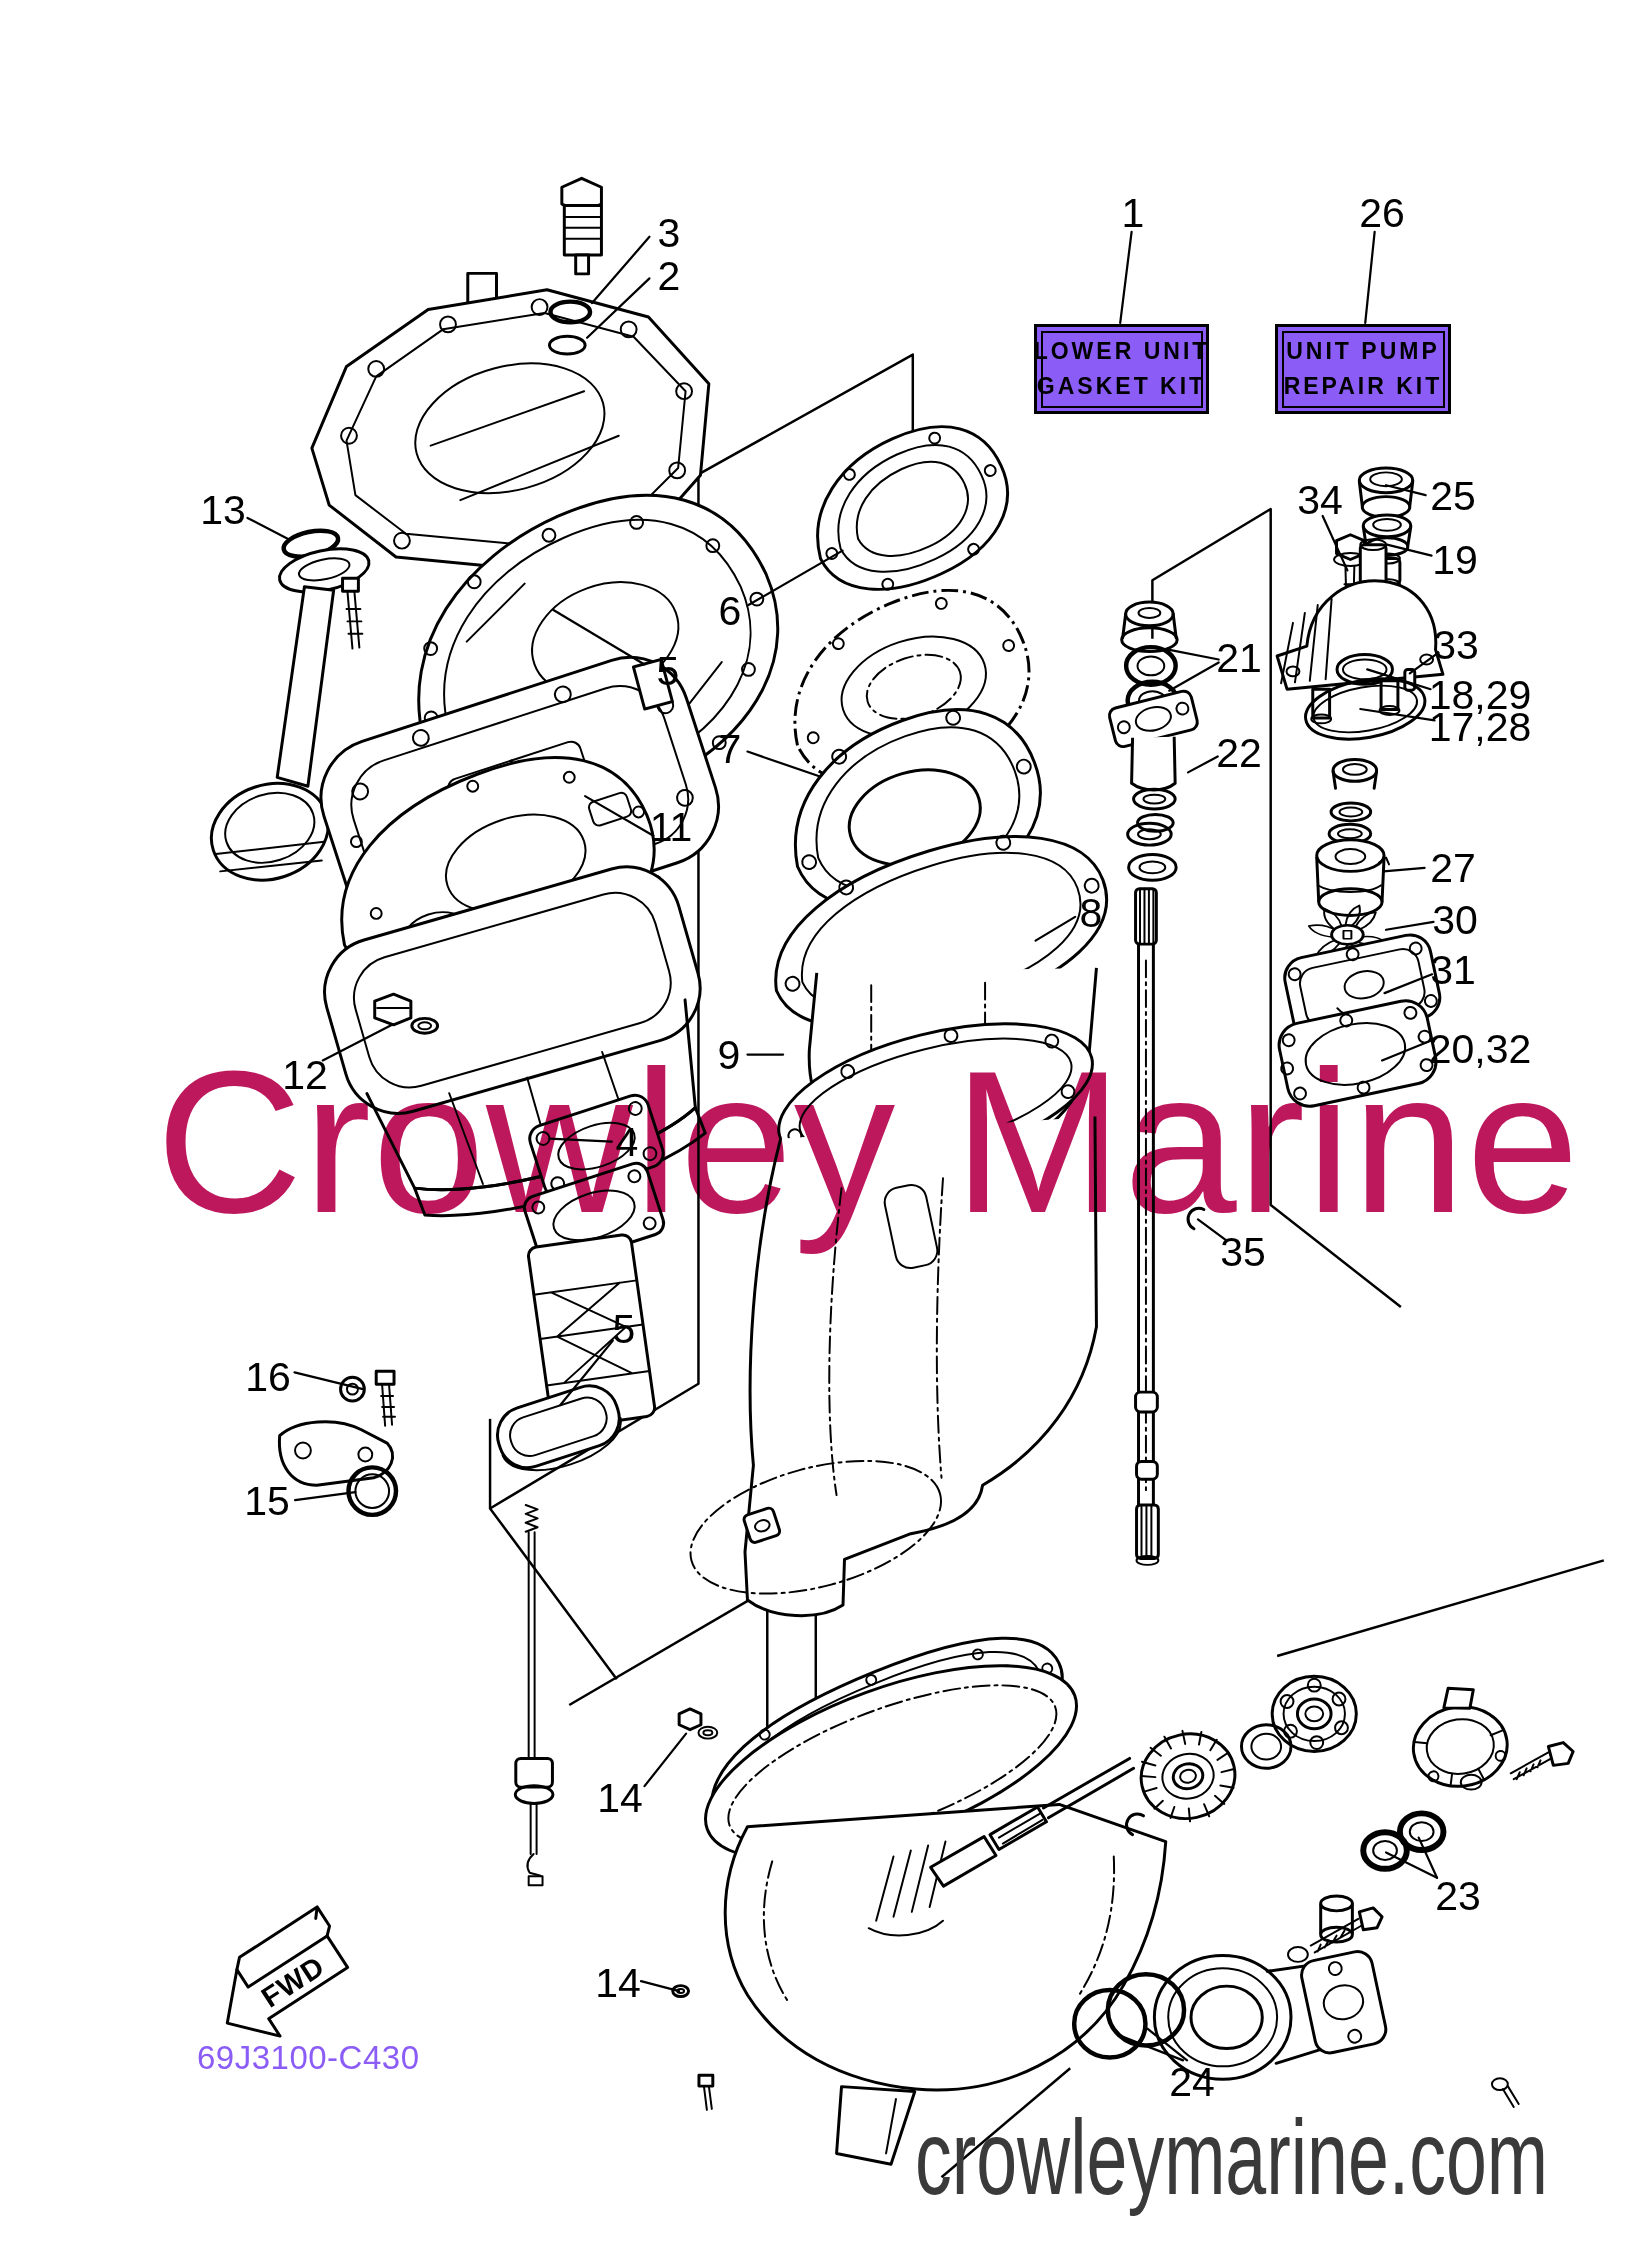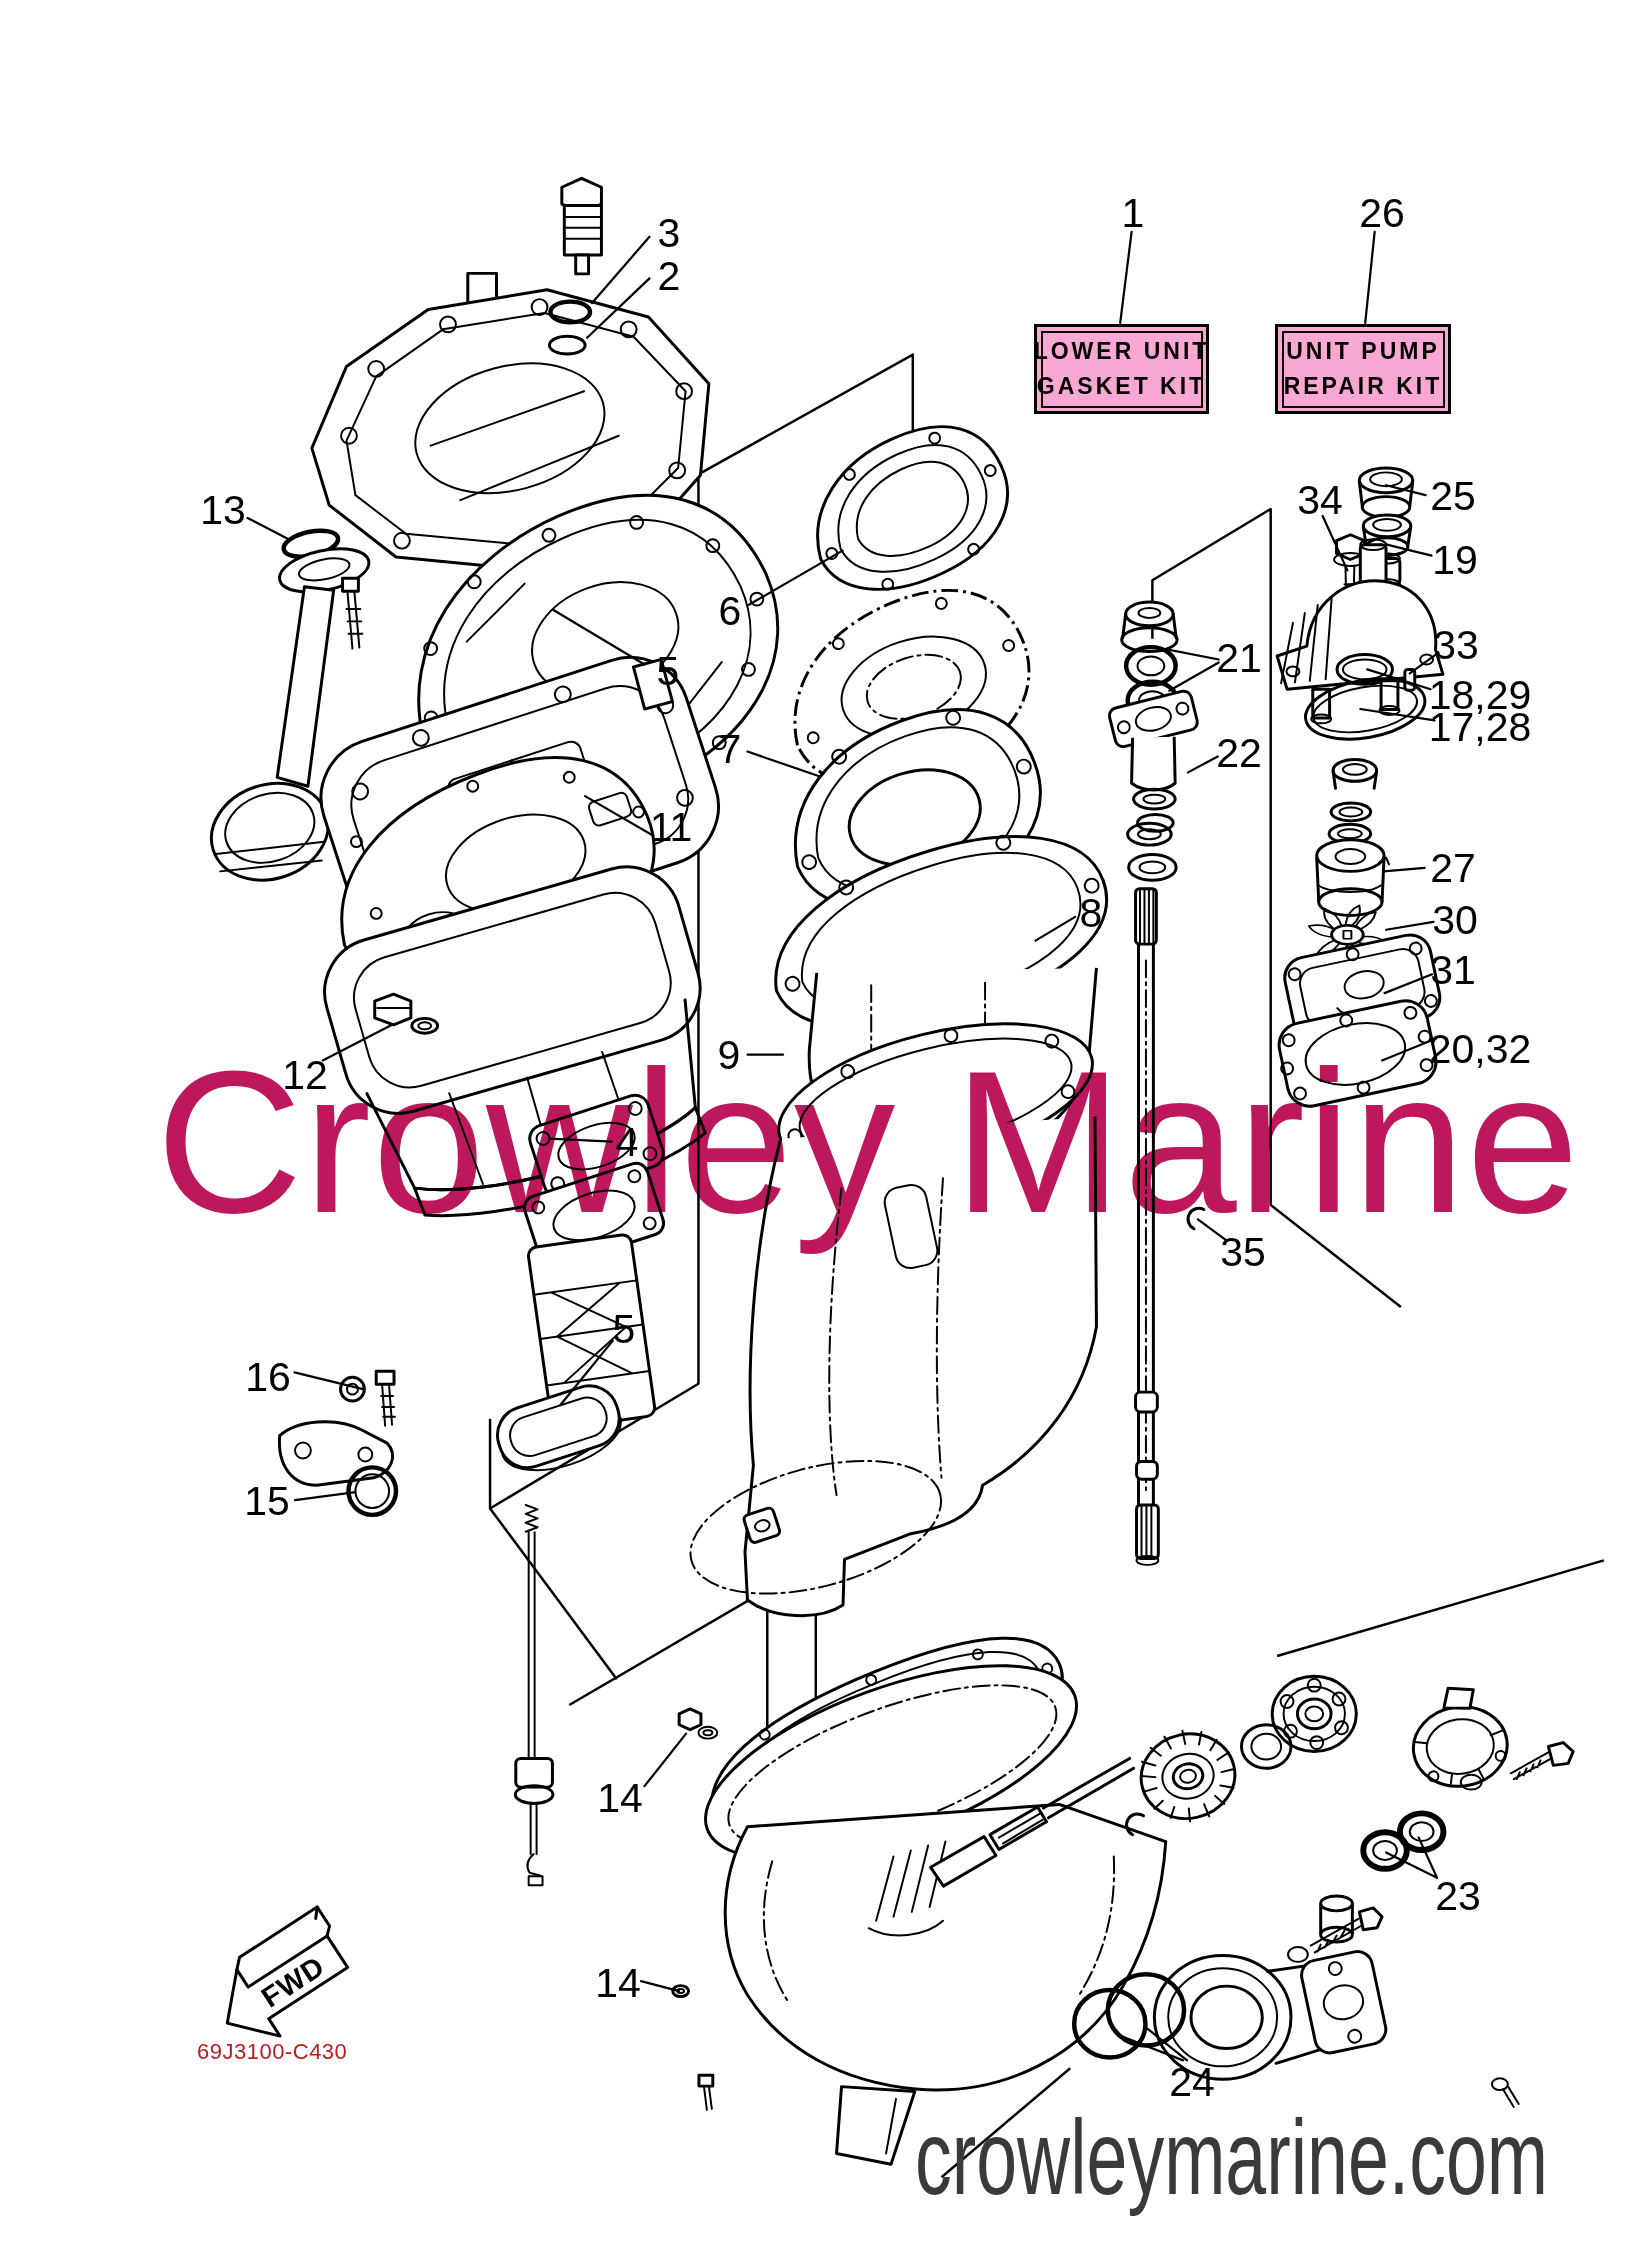--- a/index.html
+++ b/index.html
@@ -11,29 +11,29 @@
   .f{fill:#fff;stroke:#000;stroke-width:6;stroke-linejoin:round}
   .s4{stroke-width:4}
   .s9{stroke-width:9}
   .s12{stroke-width:12}
   .dd{stroke-dasharray:34 10 6 10}
   .ld{fill:none;stroke:#000;stroke-width:4.5;stroke-linecap:round}
   .fr{fill:none;stroke:#000;stroke-width:5;stroke-linejoin:round}
   
   .callout{position:absolute;z-index:3;font-size:41px;color:#000;white-space:nowrap;
            transform:translate(-50%,-50%);}
-  .kitbox{position:absolute;z-index:3;border:3.5px solid #000;background:#f9a8d4;box-sizing:border-box;padding:3.5px;}
+  .kitbox{position:absolute;z-index:3;border:3.5px solid #000;background:#8b5cf6;box-sizing:border-box;padding:3.5px;}
   .kitbox-inner{border:2.5px solid #000;width:100%;height:100%;box-sizing:border-box;
                 display:flex;flex-direction:column;align-items:center;justify-content:center;gap:8px;}
   .kitline{font-size:23px;font-weight:bold;letter-spacing:3px;white-space:nowrap;}
   .watermark{position:absolute;z-index:2;left:156px;top:1040px;font-size:203px;letter-spacing:1px;
              white-space:nowrap;line-height:1;mix-blend-mode:multiply;}
   .site{position:absolute;z-index:3;left:915px;top:2105px;font-size:105px;line-height:1;
         transform:scaleX(.70);transform-origin:left top;white-space:nowrap;}
-  .code{position:absolute;z-index:3;left:197px;top:2039px;font-size:22px;letter-spacing:0.5px;white-space:nowrap;color:#b91c1c;}
+  .code{position:absolute;z-index:3;left:197px;top:2039px;font-size:33px;letter-spacing:0.5px;white-space:nowrap;color:#8b5cf6;}
 </style>
 </head>
 <body>
 
 <div class="page">
 
   <svg viewBox="0 0 3307 4567" width="1637" height="2261">
 
     <g>
       <polyline class="fr" points="1844,1062 1844,716 1411,958 1411,2795 990,3047 1246,3392"></polyline>

